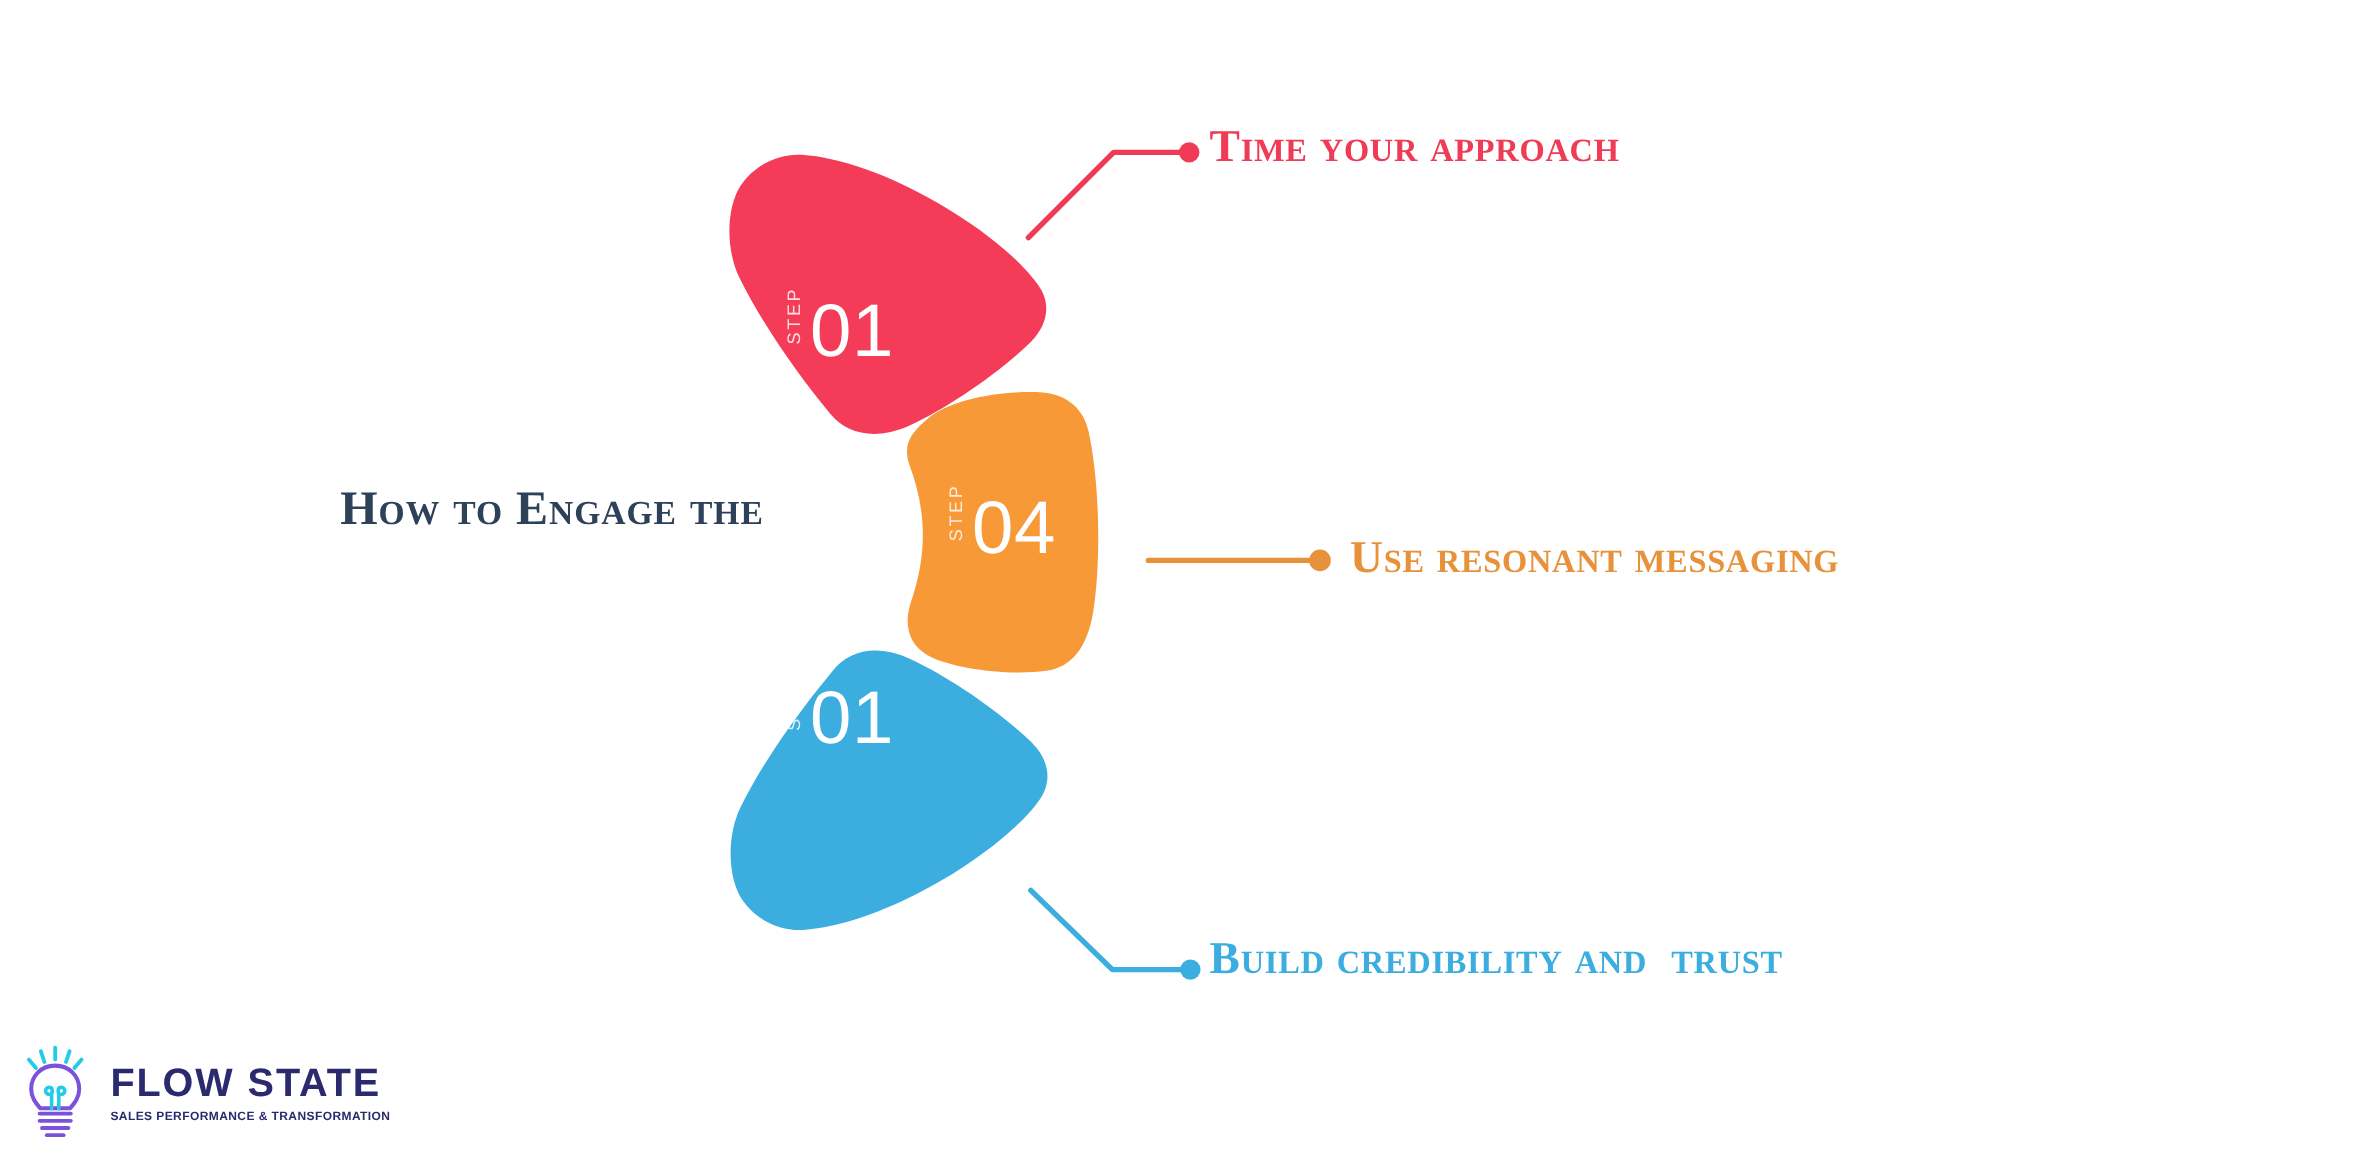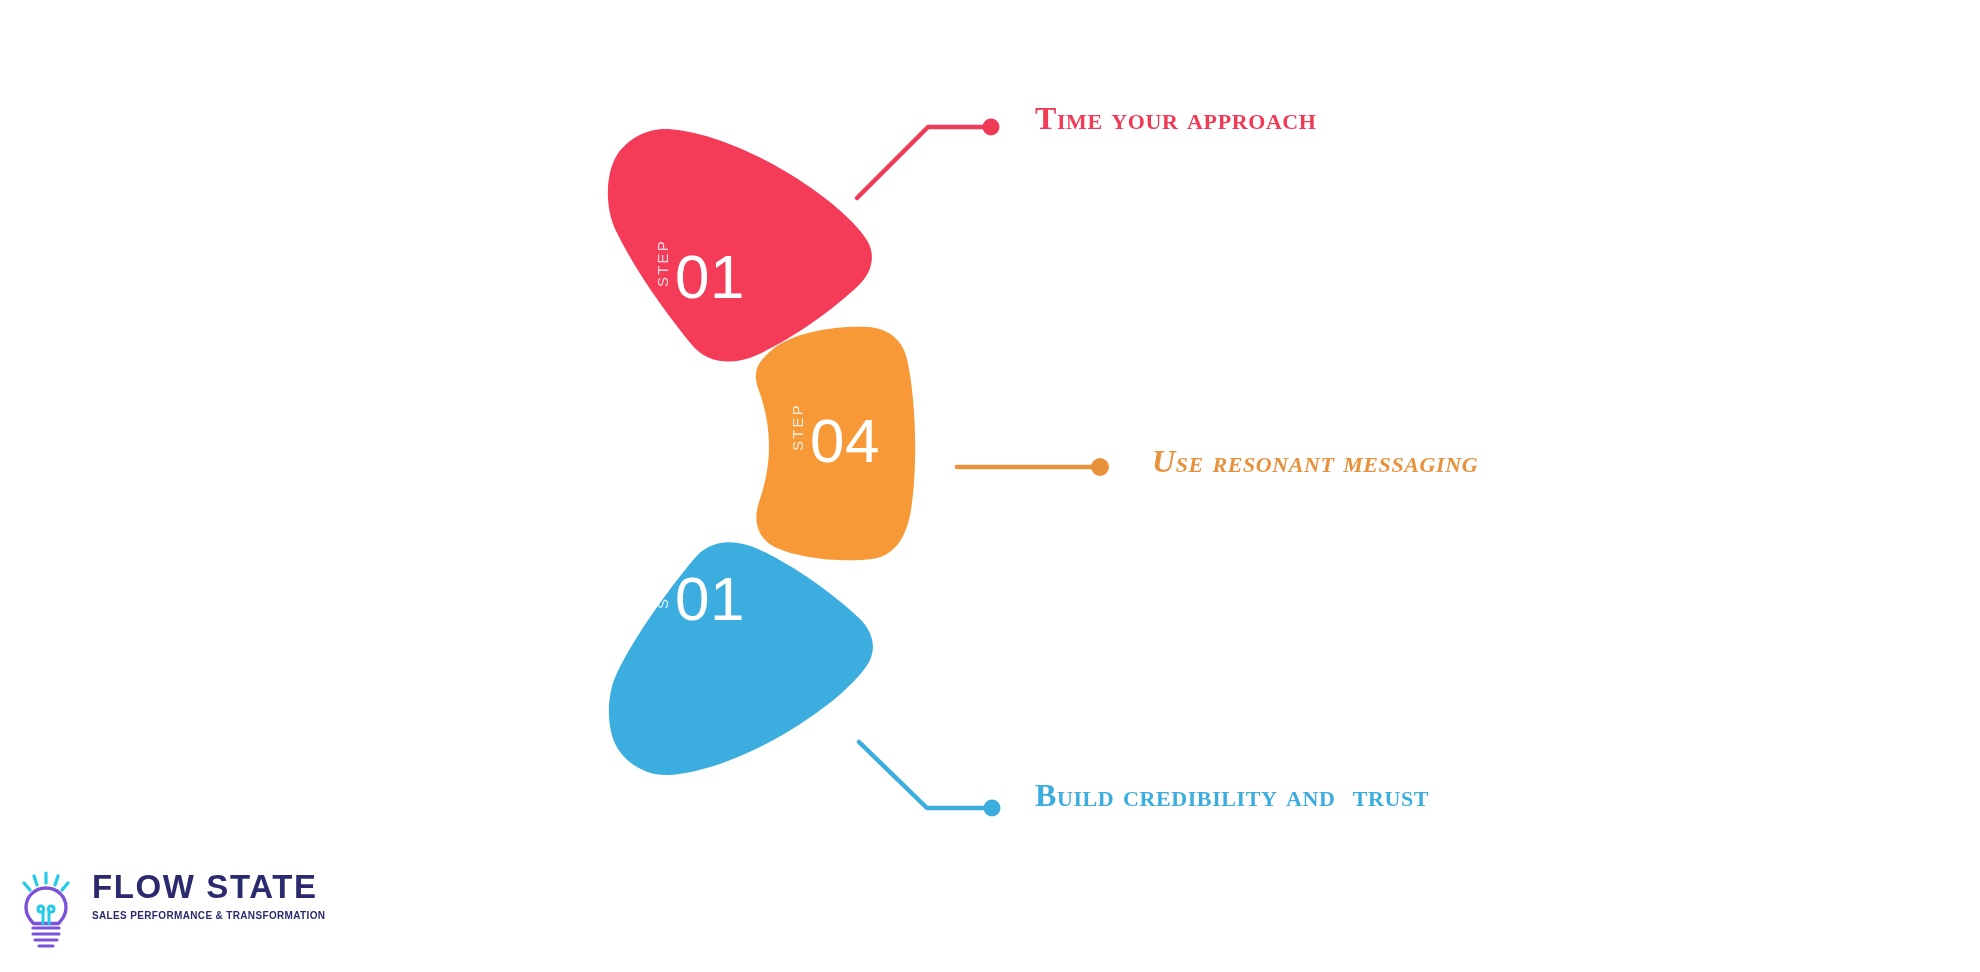--- a/index.html
+++ b/index.html
@@ -41,28 +41,27 @@
     font-variant: small-caps;
     letter-spacing: 0.8px;
     color: #2d4159;
   }
 
   
   .callout {
     position: absolute;
     font-family: "Liberation Serif", serif;
     font-weight: bold;
-    font-size: 32px;
+    font-size: 38px;
     font-variant: small-caps;
     letter-spacing: 0.6px;
     white-space: pre;
-    margin-left: 27px;
   }
   #callout-1 { left: 1008px; top: 100px;  color: #ef3b55; }
-  #callout-2 { left: 1125px; top: 443px;  color: #e8913b; font-style: italic; }
+  #callout-2 { left: 1125px; top: 443px;  color: #e8913b; }
   #callout-3 { left: 1008px; top: 777px;  color: #3badde; font-family: Liberation Serif, serif; }
 
   
   .petal-text {
     position: absolute;
     display: flex;
     align-items: center;
     pointer-events: none;
   }
   .step-word {
@@ -88,21 +87,21 @@
   #petal-text-1 { left: 655px; top: 218px; }
   #petal-text-2 { left: 790px; top: 382px; }
   #petal-text-3 { left: 655px; top: 540px; }
 
   
   #logo {
     position: absolute;
     left: 14px;
     top: 870px;
     display: flex;
-    align-items: flex-start;
+    align-items: center;
   }
   #logo-mark { width: 64px; height: 80px; flex: none; }
   #logo-words { margin-left: 14px; }
   .logo-name {
     font-family: "Liberation Sans", sans-serif;
     font-weight: bold;
     font-size: 33px;
     letter-spacing: 1.6px;
     color: #2b2a6e;
     line-height: 1;
@@ -165,20 +164,21 @@
     </g>
 
     <g>
       <path d="M 859,742 L 927,808 L 985,808" stroke="#3badde" stroke-width="4.5" fill="none" stroke-linecap="round" stroke-linejoin="round"></path>
       <circle cx="992" cy="808" r="8.5" fill="#3badde"></circle>
     </g>
 
   </svg>
 
   <div class="center-title">
+    <div>How to Engage the</div>
   </div>
 
   <div class="petal-text" id="petal-text-1">
     <span class="step-word">STEP</span>
     <span class="step-num">01</span>
   </div>
   <div class="petal-text" id="petal-text-2">
     <span class="step-word">STEP</span>
     <span class="step-num">04</span>
   </div>

